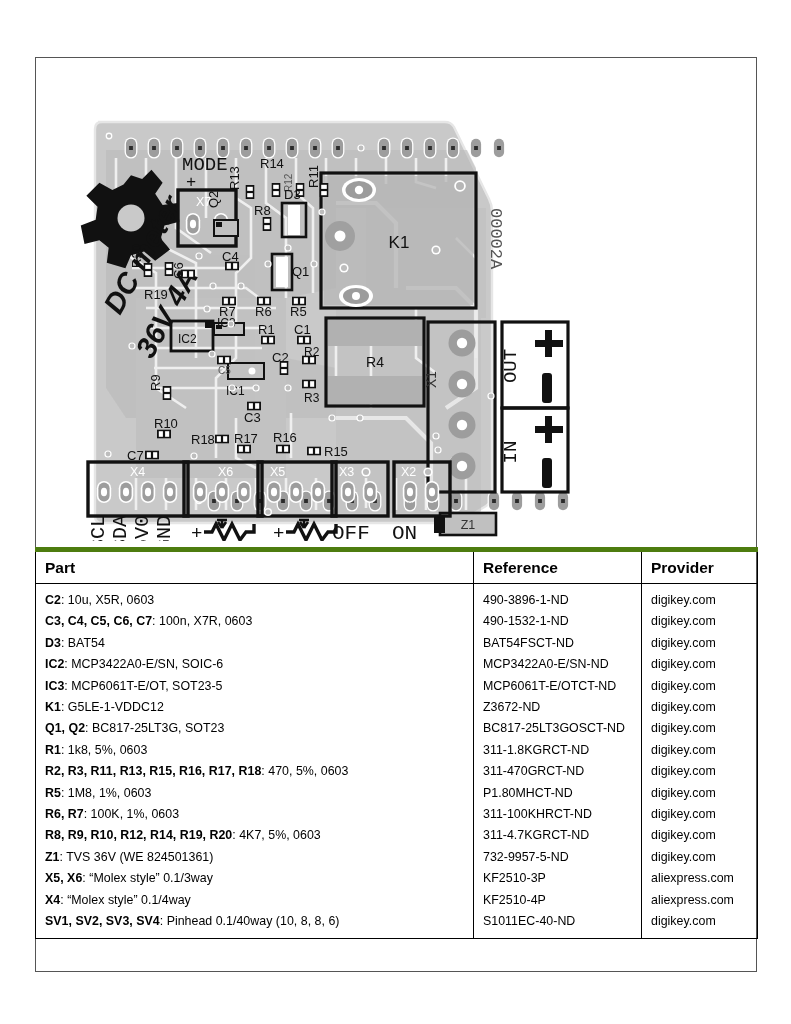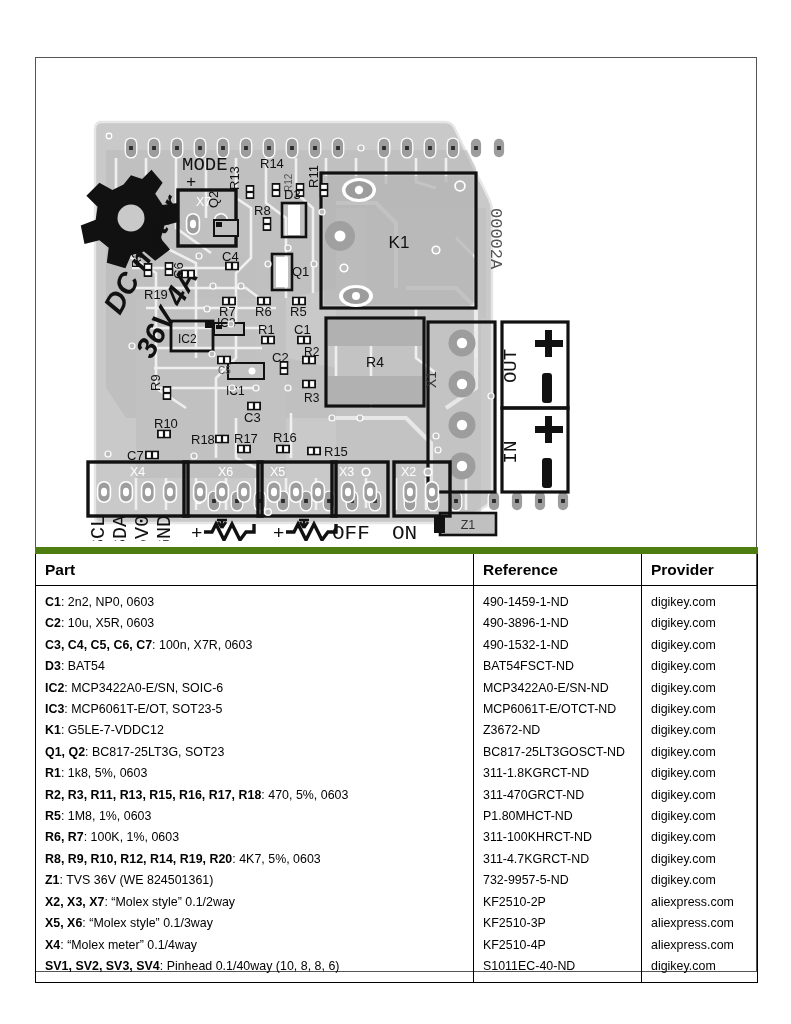--- a/index.html
+++ b/index.html
@@ -48,21 +48,21 @@
   table.bom th, table.bom td{
     border-left:1px solid #000;
     border-right:1px solid #000;
     padding:0 0 0 9px;
     vertical-align:middle;
     text-align:left;
     white-space:nowrap;
     overflow:hidden;
   }
   table.bom thead th{
-    border-top:7px solid #4d7c0f;
+    border-top:5px solid #4d7c0f;
     border-bottom:1.6px solid #000;
     font-size:15.5px;
     font-weight:bold;
     height:31px;
     line-height:31px;
   }
   table.bom tbody tr:first-child td{padding-top:6px;}
   table.bom tbody tr:last-child td{padding-bottom:5px;}
   table.bom tbody td{
     font-size:12.4px;
@@ -705,25 +705,20 @@
         </colgroup>
       <thead>
         <tr>
           <th>Part</th>
           <th>Reference</th>
           <th>Provider</th>
         </tr>
       </thead>
       <tbody id="bom-body">
           <tr>
-            <td class="part"><b>C1</b><span>: 2n2, NP0, 0603</span></td>
-            <td class="ref">490-1459-1-ND</td>
-            <td class="prov">digikey.com</td>
-          </tr>
-          <tr>
             <td class="part"><b>C2</b><span>: 10u, X5R, 0603</span></td>
             <td class="ref">490-3896-1-ND</td>
             <td class="prov">digikey.com</td>
           </tr>
           <tr>
             <td class="part"><b>C3, C4, C5, C6, C7</b><span>: 100n, X7R, 0603</span></td>
             <td class="ref">490-1532-1-ND</td>
             <td class="prov">digikey.com</td>
           </tr>
           <tr>
@@ -735,21 +730,21 @@
             <td class="part"><b>IC2</b><span>: MCP3422A0-E/SN, SOIC-6</span></td>
             <td class="ref">MCP3422A0-E/SN-ND</td>
             <td class="prov">digikey.com</td>
           </tr>
           <tr>
             <td class="part"><b>IC3</b><span>: MCP6061T-E/OT, SOT23-5</span></td>
             <td class="ref">MCP6061T-E/OTCT-ND</td>
             <td class="prov">digikey.com</td>
           </tr>
           <tr>
-            <td class="part"><b>K1</b><span>: G5LE-7-VDDC12</span></td>
+            <td class="part"><b>K1</b><span>: G5LE-1-VDDC12</span></td>
             <td class="ref">Z3672-ND</td>
             <td class="prov">digikey.com</td>
           </tr>
           <tr>
             <td class="part"><b>Q1, Q2</b><span>: BC817-25LT3G, SOT23</span></td>
             <td class="ref">BC817-25LT3GOSCT-ND</td>
             <td class="prov">digikey.com</td>
           </tr>
           <tr>
             <td class="part"><b>R1</b><span>: 1k8, 5%, 0603</span></td>
@@ -773,33 +768,28 @@
           </tr>
           <tr>
             <td class="part"><b>R8, R9, R10, R12, R14, R19, R20</b><span>: 4K7, 5%, 0603</span></td>
             <td class="ref">311-4.7KGRCT-ND</td>
             <td class="prov">digikey.com</td>
           </tr>
           <tr>
             <td class="part"><b>Z1</b><span>: TVS 36V (WE 824501361)</span></td>
             <td class="ref">732-9957-5-ND</td>
             <td class="prov">digikey.com</td>
-          </tr>
-          <tr>
-            <td class="part"><b>X2, X3, X7</b><span>: “Molex style” 0.1/2way</span></td>
-            <td class="ref">KF2510-2P</td>
-            <td class="prov">aliexpress.com</td>
           </tr>
           <tr>
             <td class="part"><b>X5, X6</b><span>: “Molex style” 0.1/3way</span></td>
             <td class="ref">KF2510-3P</td>
             <td class="prov">aliexpress.com</td>
           </tr>
           <tr>
-            <td class="part"><b>X4</b><span>: “Molex meter” 0.1/4way</span></td>
+            <td class="part"><b>X4</b><span>: “Molex style” 0.1/4way</span></td>
             <td class="ref">KF2510-4P</td>
             <td class="prov">aliexpress.com</td>
           </tr>
           <tr>
             <td class="part"><b>SV1, SV2, SV3, SV4</b><span>: Pinhead 0.1/40way (10, 8, 8, 6)</span></td>
             <td class="ref">S1011EC-40-ND</td>
             <td class="prov">digikey.com</td>
           </tr>
         </tbody>
     </table>

